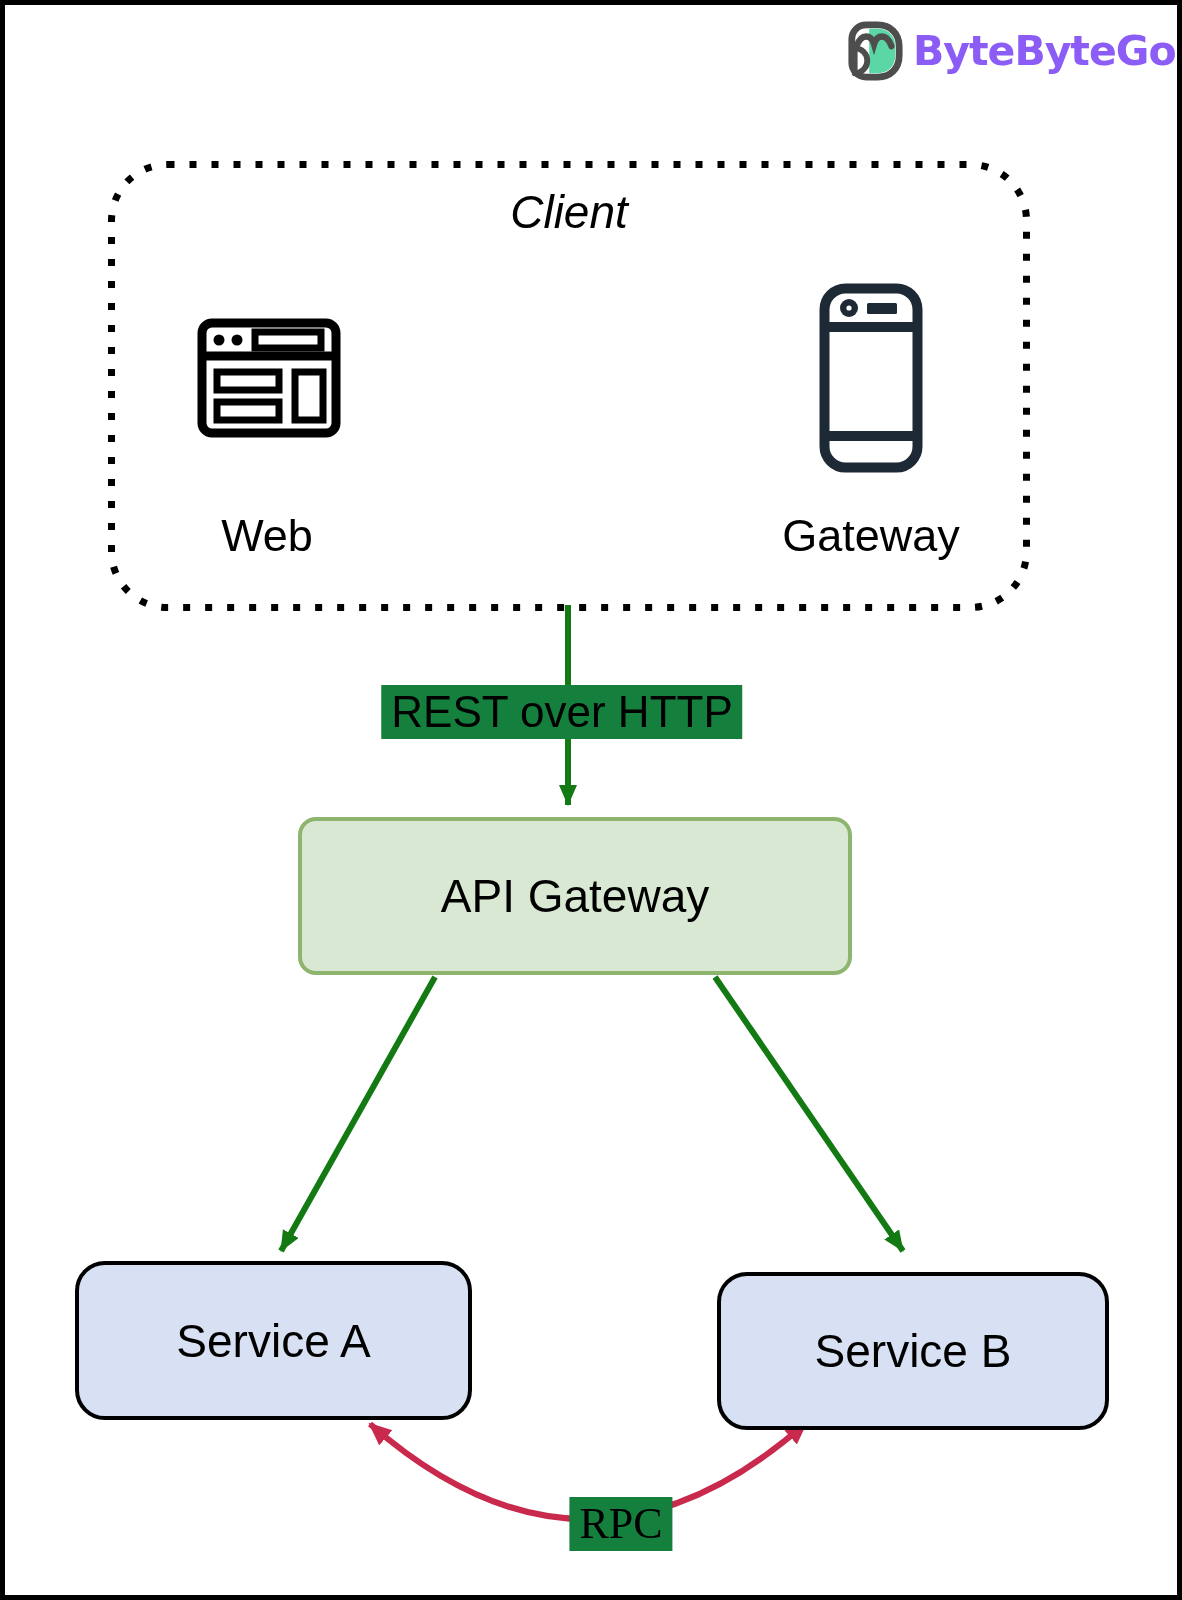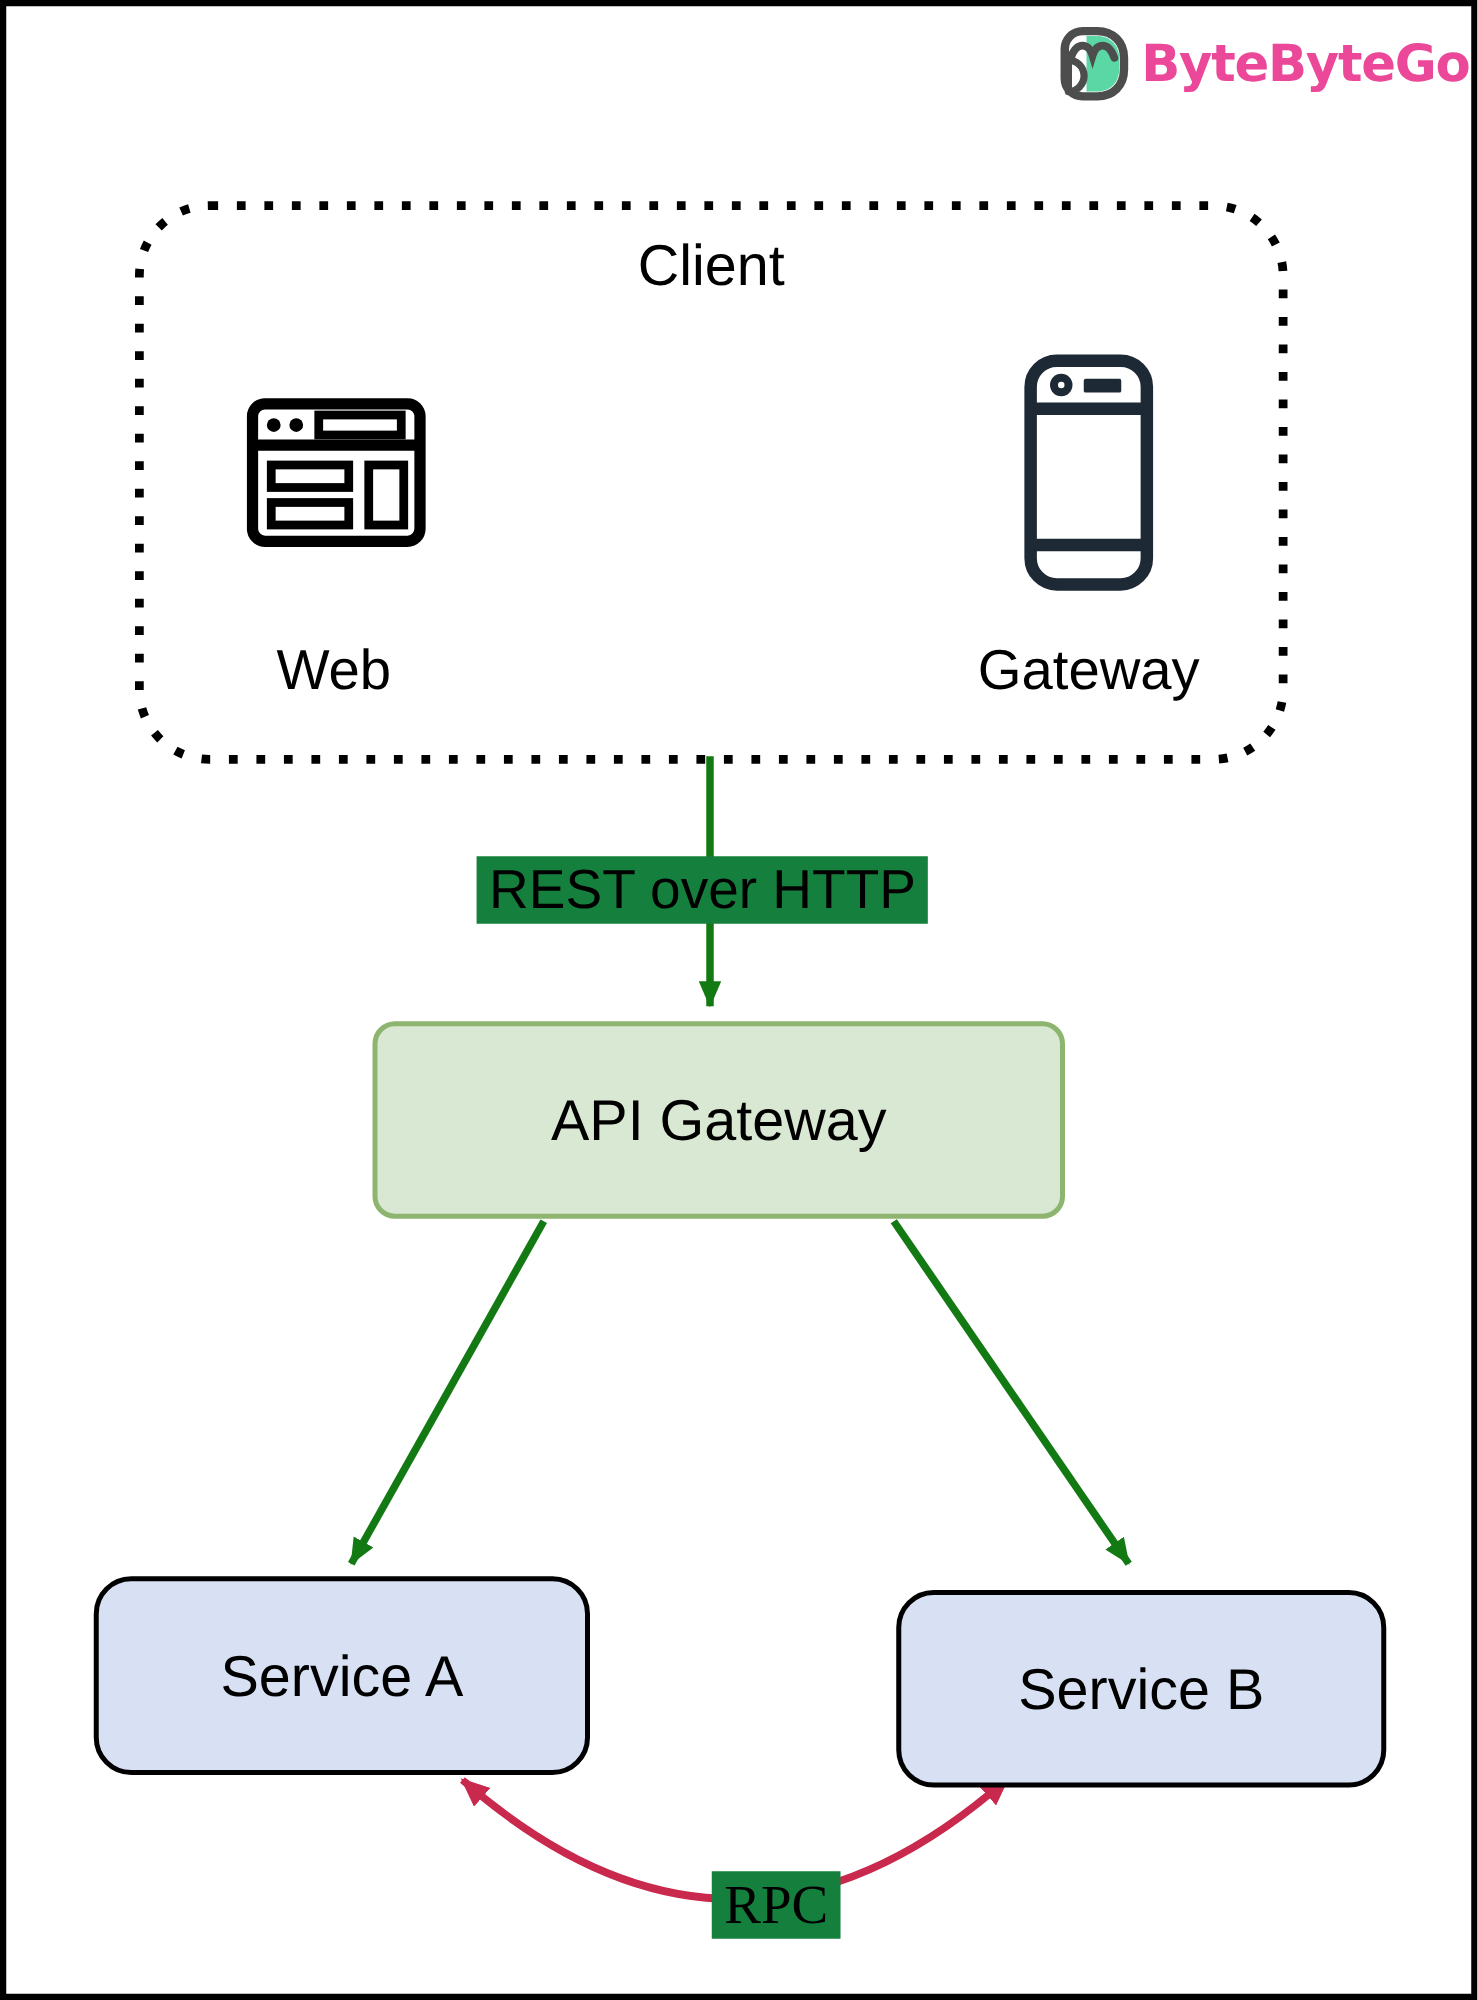--- a/index.html
+++ b/index.html
@@ -5,25 +5,25 @@
   html,body{margin:0;padding:0;background:#fff;}
   .canvas{
     position:relative;width:1182px;height:1600px;background:#fff;
     border:5px solid #000;box-sizing:border-box;overflow:hidden;
     font-family:"Liberation Sans", sans-serif;color:#000;
   }
   .abs{position:absolute;}
   
   .brand-text{
     left:908px;top:22px;font-family:"DejaVu Sans", sans-serif;
-    font-size:41px;font-weight:600;color:#ec4899;letter-spacing:-1px;
+    font-size:41px;font-weight:600;color:#8b5cf6;letter-spacing:-1px;
   }
   
   .diagram-label{white-space:nowrap;}
-  .client-title{left:564px;top:180px;font-size:46px;transform:translateX(-50%);}
+  .client-title{left:564px;top:180px;font-size:46px;transform:translateX(-50%);font-style:italic;}
   .device-label{top:505px;font-size:45px;transform:translateX(-50%);}
   .web-label{left:262px;}
   .mobile-label{left:866px;}
   .arrow-label{
     background:#15803d;font-size:44px;transform:translateX(-50%);
     padding:2px 10px;line-height:50px;
   }
   .rest-label{left:557px;top:680px;}
   .rpc-label{left:616px;top:1492px;font-family:Liberation Serif, serif;}
   

